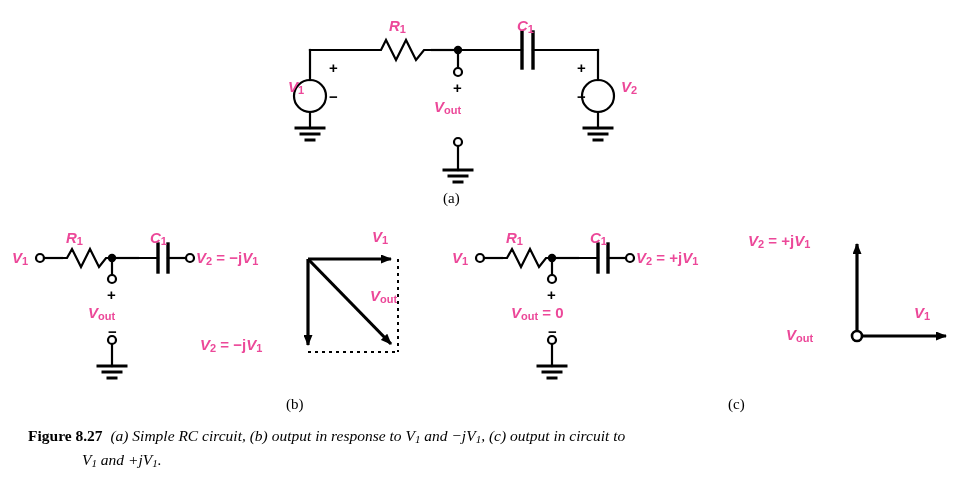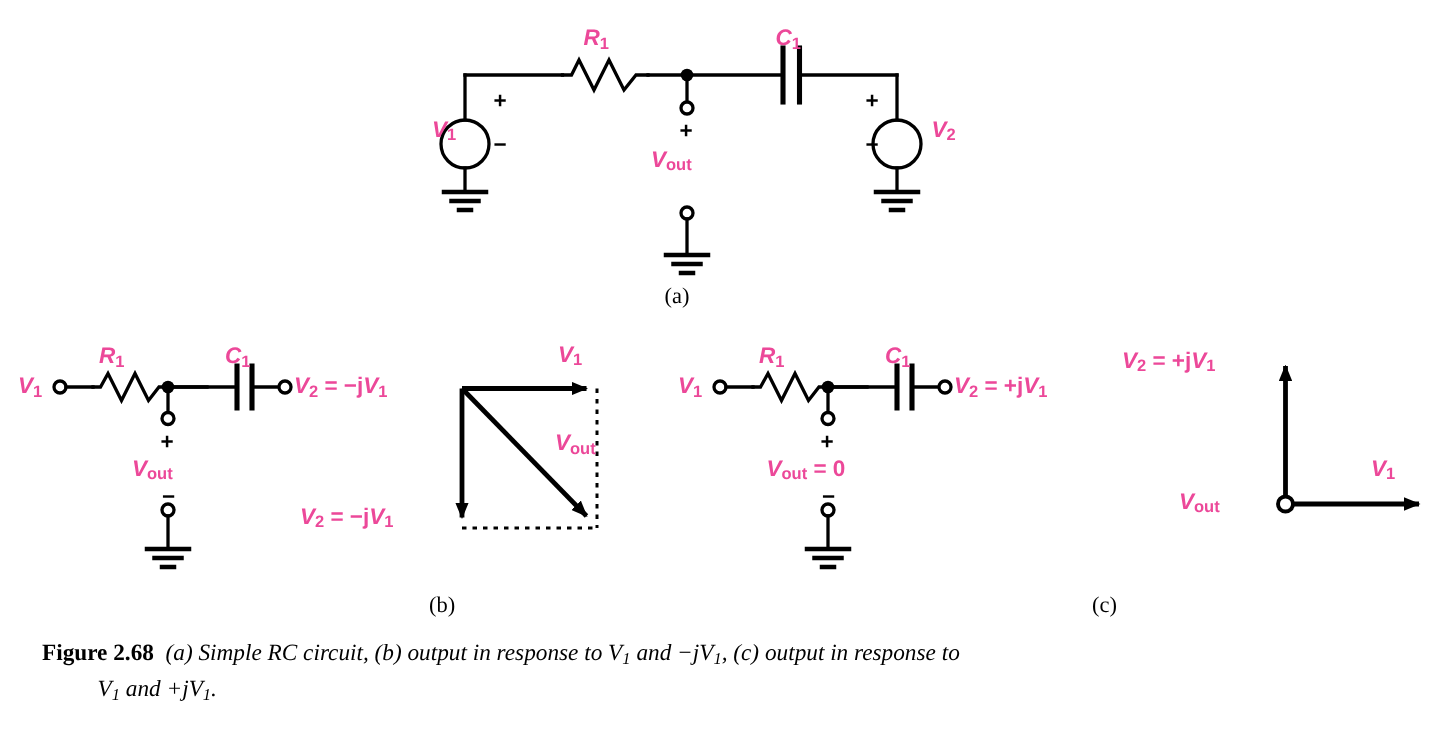--- a/index.html
+++ b/index.html
@@ -69,21 +69,21 @@
   }
   #caption .figlabel {
     font-weight: bold;
     font-style: normal;
   }
   #caption .captext {
     font-style: italic;
   }
   #caption .l2 {
     display: block;
-    margin-left: 37px;
+    margin-left: 54px;
     font-style: italic;
   }
   .cap-sub {
     font-size: 11px;
     vertical-align: -0.22em;
     font-style: italic;
   }
 </style>
 </head>
 <body>
@@ -307,17 +307,17 @@
   <div class="abs sym" style="left:914px; top:305px;">
     <span>V</span><span class="sub">1</span>
   </div>
   <div class="abs sym" style="left:786px; top:327px;">
     <span>V</span><span class="sub up">out</span>
   </div>
 
   <div class="abs panel-tag" style="left:728px; top:396px;">(c)</div>
 
   <div id="caption">
-    <span class="figlabel">Figure 2.68</span><span>&nbsp;&nbsp;</span><span class="captext"><span>(a) Simple RC circuit, (b) output in response to </span><span class="ital">V</span><span class="cap-sub">1</span><span> and </span><span>−j</span><span>V</span><span class="cap-sub">1</span><span>, (c) output in response to</span></span>
+    <span class="figlabel">Figure 8.27</span><span>&nbsp;&nbsp;</span><span class="captext"><span>(a) Simple RC circuit, (b) output in response to </span><span class="ital">V</span><span class="cap-sub">1</span><span> and </span><span>−j</span><span>V</span><span class="cap-sub">1</span><span>, (c) output in circuit to</span></span>
     <span class="l2"><span>V</span><span class="cap-sub">1</span><span> and </span><span>+j</span><span>V</span><span class="cap-sub">1</span><span>.</span></span>
   </div>
 
 </div>
 
 </body></html>

